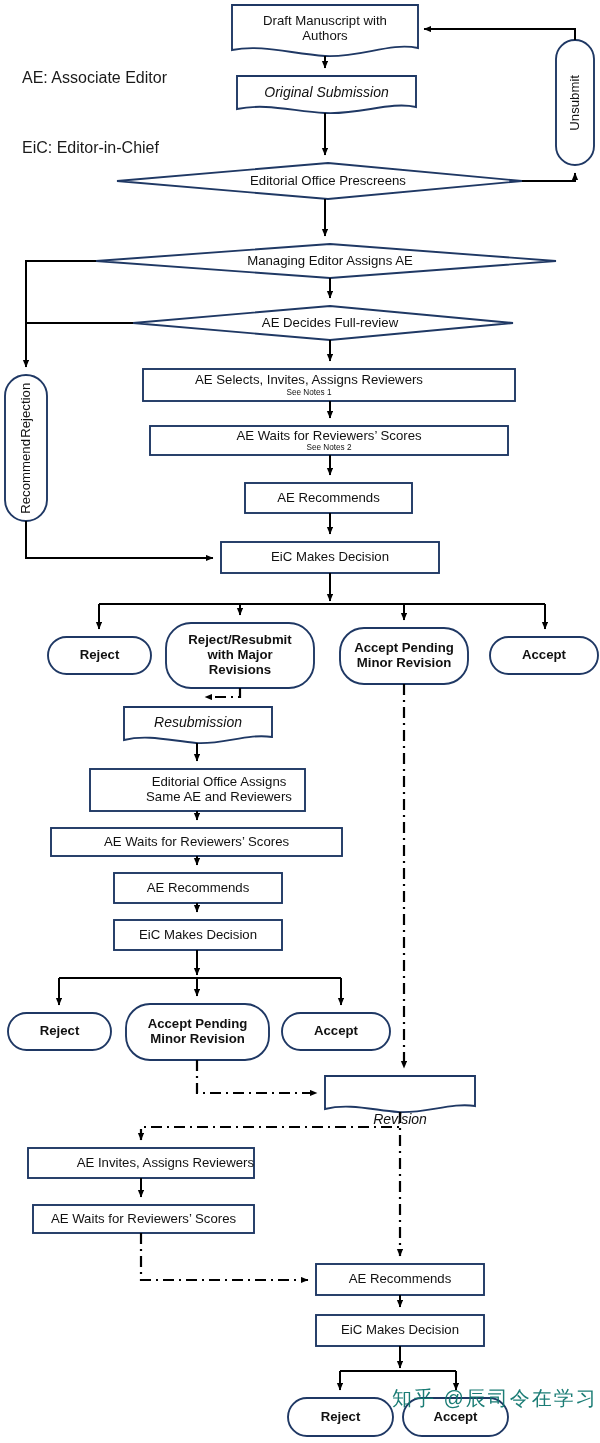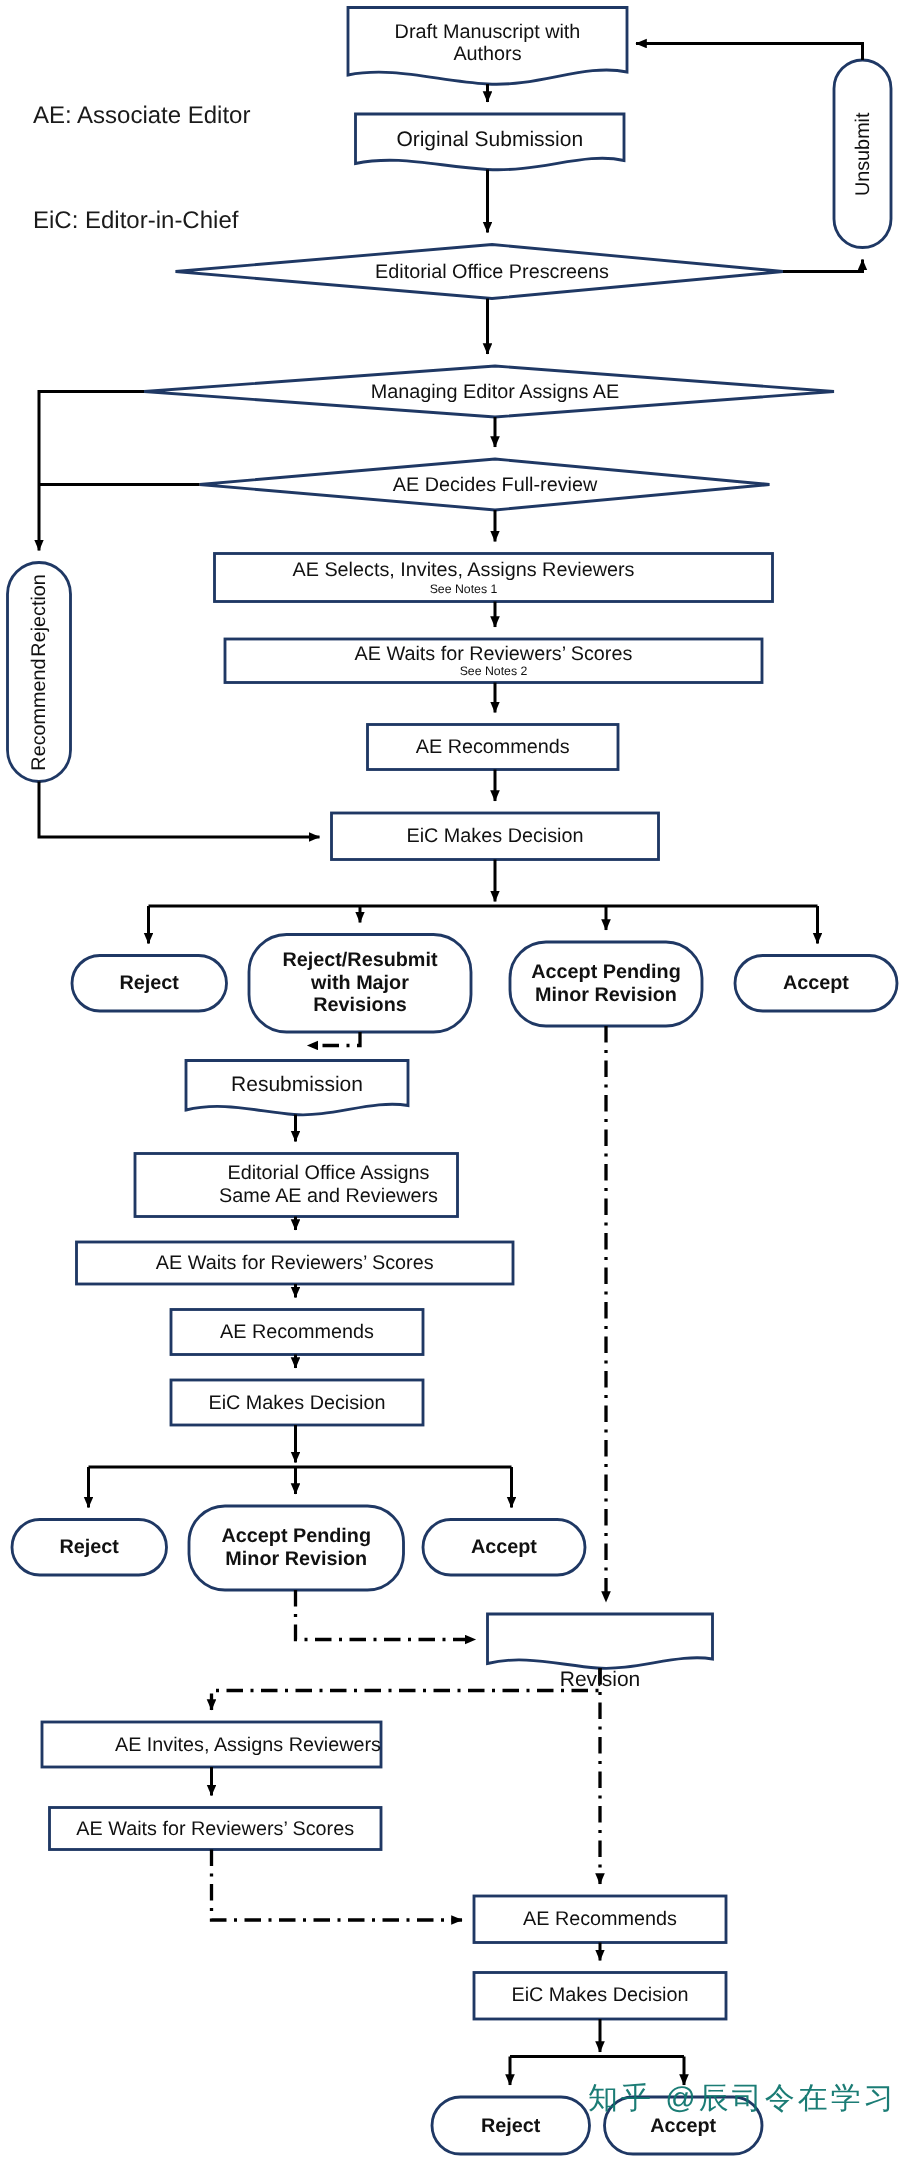--- a/index.html
+++ b/index.html
@@ -8,21 +8,21 @@
   svg#flow{position:absolute;left:0;top:0;width:600px;height:1443px;}
 
   .legend{position:absolute;left:22px;top:20px;font-size:16px;color:#1a1a1a;line-height:1.45;white-space:pre;}
 
   
   .lbl{position:absolute;display:flex;align-items:center;justify-content:center;
        text-align:center;color:#111111;line-height:1.12;pointer-events:none;}
   .lbl span{display:block;}
   .t-reg{font-size:13.2px;font-weight:400;}
   .t-bold{font-size:13.2px;font-weight:700;}
-  .t-ital{font-size:14px;font-weight:400;}
+  .t-ital{font-size:14px;font-style:italic;font-weight:400;}
   .sup{font-size:8.2px;vertical-align:super;font-weight:400;}
   .vert{writing-mode:vertical-rl;transform:rotate(180deg);white-space:nowrap;}
   .watermark{position:absolute;left:392px;top:1385px;font-size:20px;color:#0f766e;
              letter-spacing:2px;white-space:nowrap;opacity:.95;}
 </style>
 </head>
 <body>
 
 <div id="page">
 

